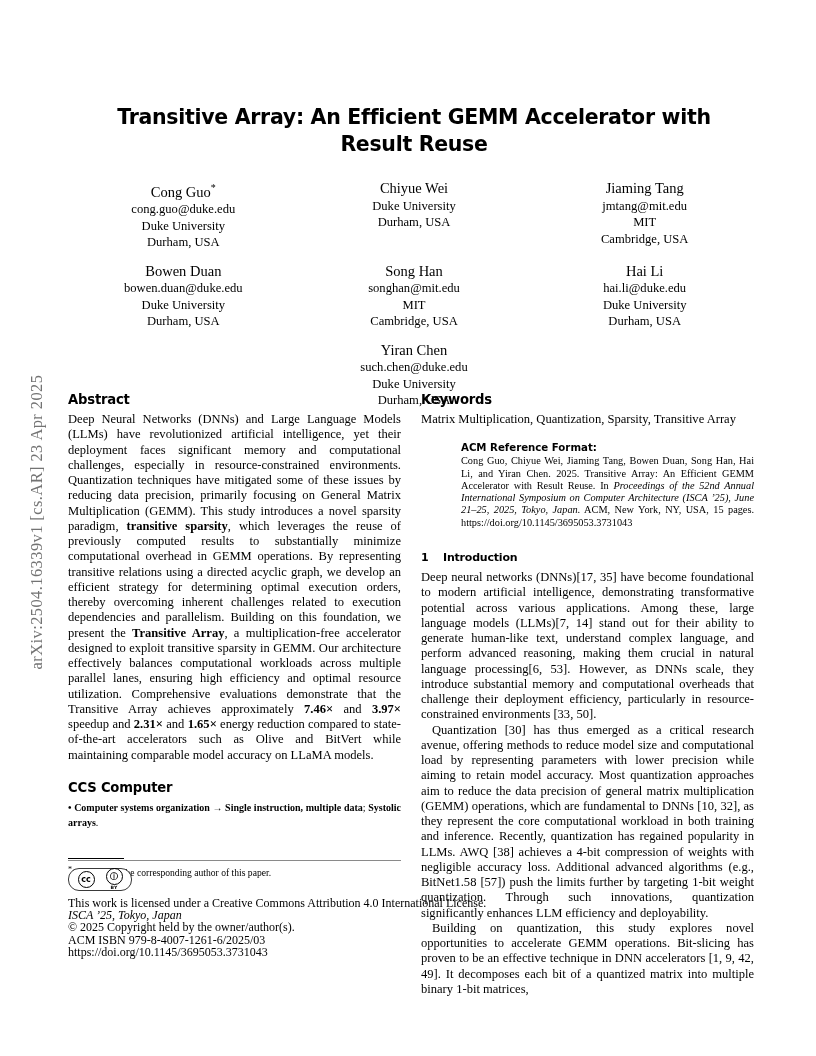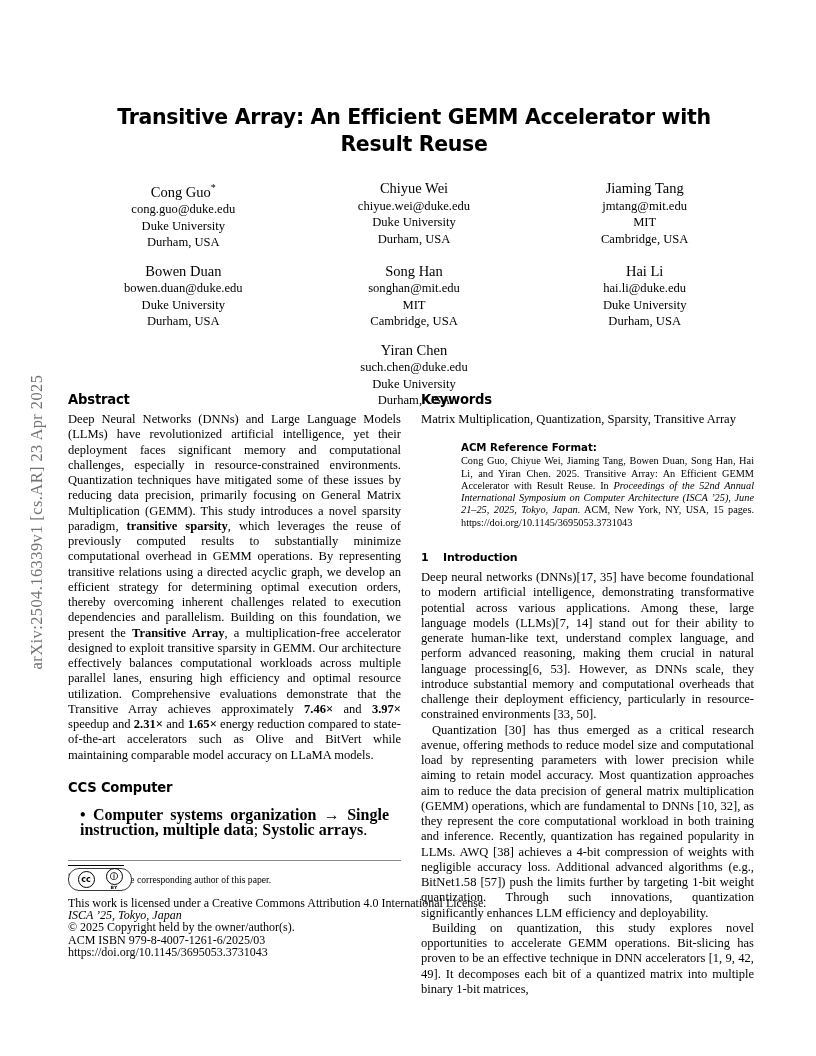--- a/index.html
+++ b/index.html
@@ -135,22 +135,22 @@
     margin: 0;
     font-size: 12.55px;
     line-height: 15.25px;
   }
   .bold { font-weight: bold; }
   .ital { font-style: italic; }
 
   
   #ccs-block { margin-top: 17px; }
   p.ccs {
-    margin: 12px;
-    font-size: 16px;
+    margin: 0;
+    font-size: 10px;
     line-height: 15px;
     font-weight: bold;
     text-align: justify;
   }
   p.ccs .reg { font-weight: normal; }
 
   
   #footnote-block {
     margin-top: 28px;
   }
@@ -262,21 +262,20 @@
 
     <div class="author-row">
       <div class="author-cell">
         <div class="author-name"><span>Cong Guo</span><span class="star">*</span></div>
         <div class="author-line">cong.guo@duke.edu</div>
         <div class="author-line">Duke University</div>
         <div class="author-line">Durham, USA</div>
       </div>
       <div class="author-cell">
         <div class="author-name"><span>Chiyue Wei</span></div>
-        <div class="author-line">chiyue.wei@duke.edu</div>
         <div class="author-line">Duke University</div>
         <div class="author-line">Durham, USA</div>
       </div>
       <div class="author-cell">
         <div class="author-name"><span>Jiaming Tang</span></div>
         <div class="author-line">jmtang@mit.edu</div>
         <div class="author-line">MIT</div>
         <div class="author-line">Cambridge, USA</div>
       </div>
     </div>

